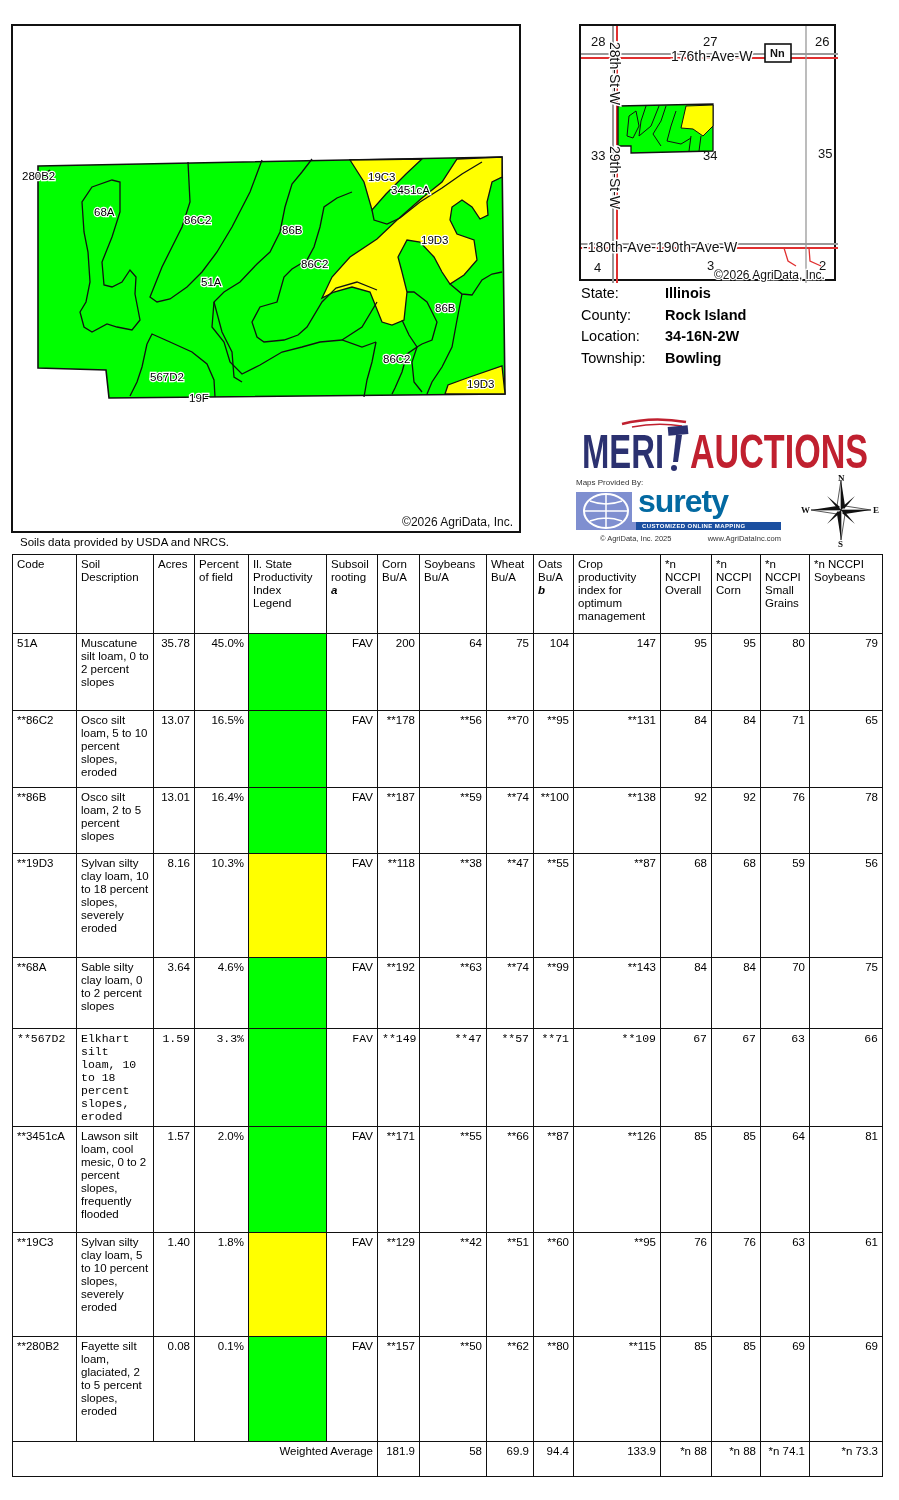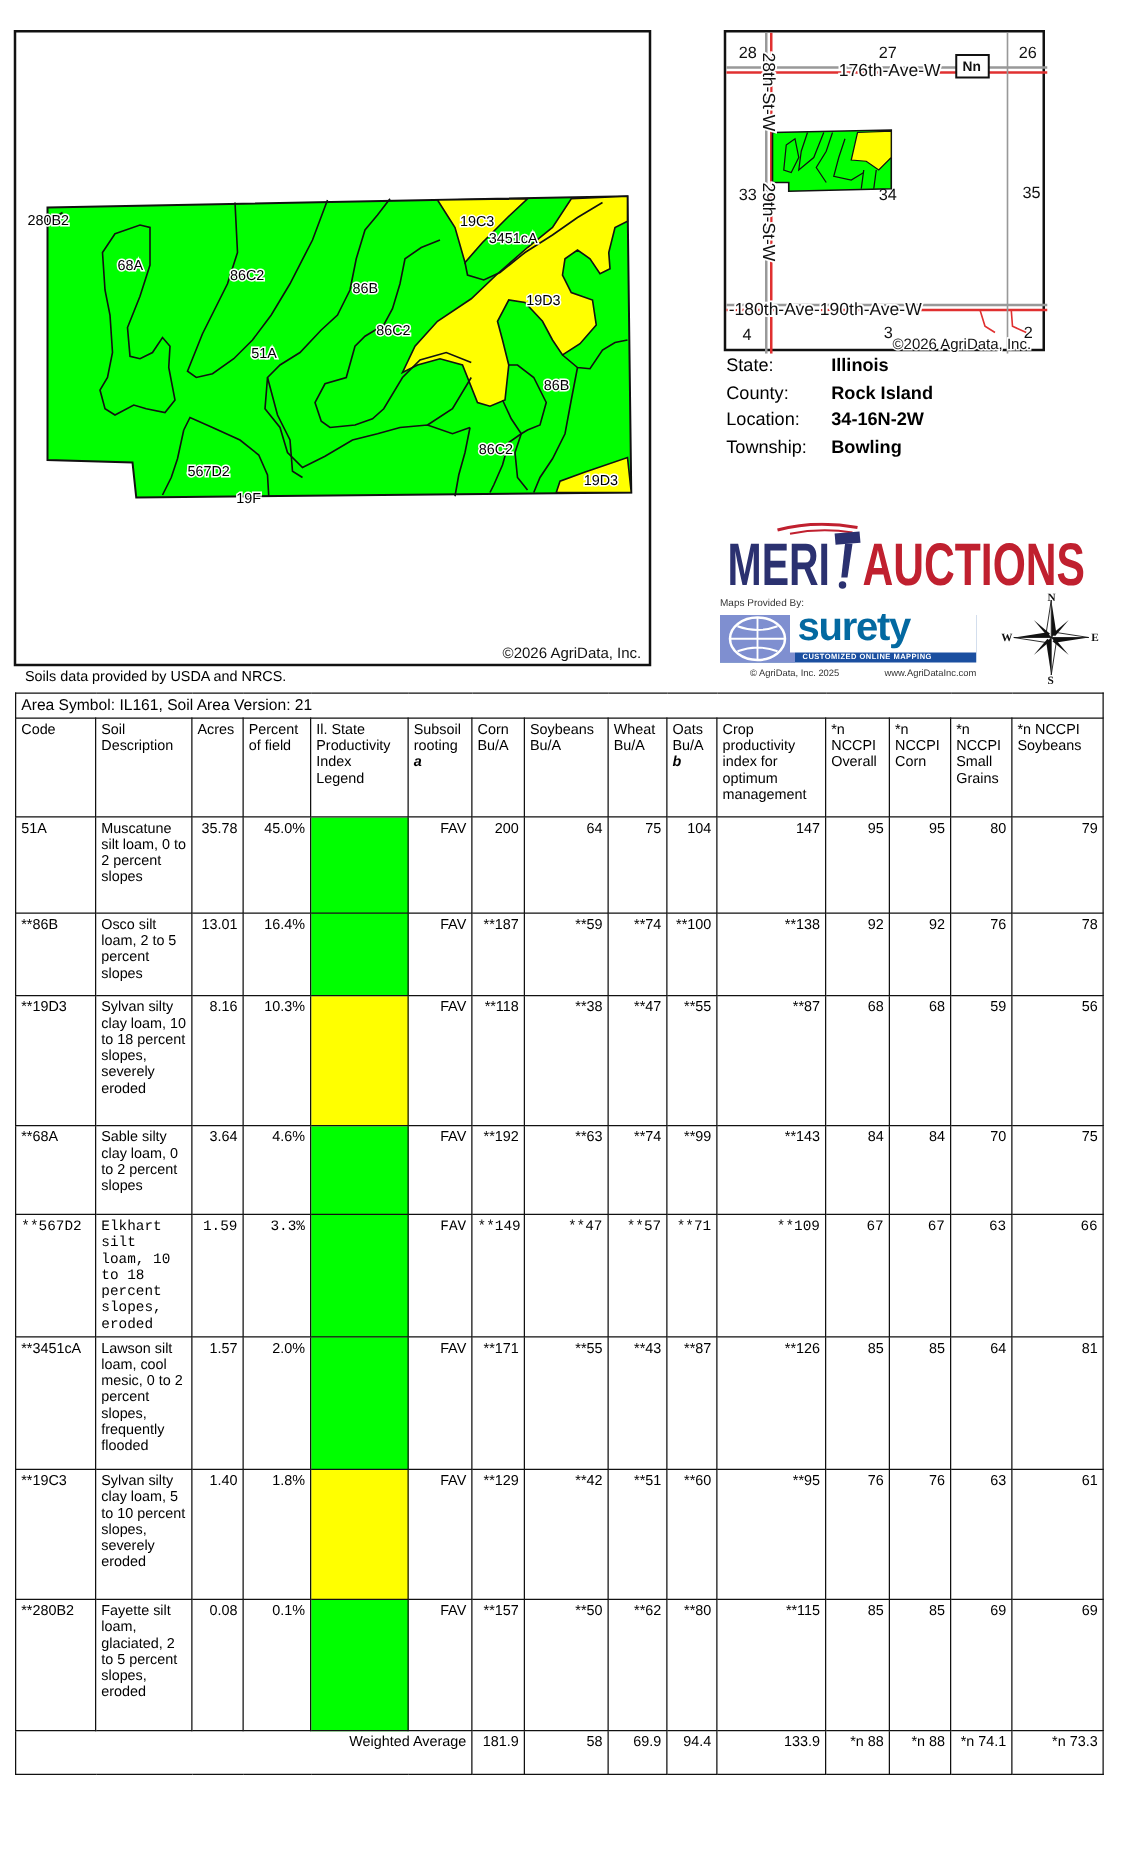--- a/index.html
+++ b/index.html
@@ -246,23 +246,20 @@
         <col style="width:67px">
       <col style="width:47px">
         <col style="width:40px">
         <col style="width:87px">
         <col style="width:51px">
       <col style="width:49px">
         <col style="width:49px">
         <col style="width:73px">
     </colgroup>
     <tbody>
-        <tr class="area-row">
-      <td colspan="15">Area Symbol: IL161, Soil Area Version: 21</td>
-    </tr>
     <tr class="hdr-row">
       <th>Code</th>
       <th>Soil Description</th>
       <th>Acres</th>
       <th>Percent of field</th>
       <th>Il. State Productivity Index Legend</th>
       <th><span>Subsoil rooting</span> <span class="hdr-italic">a</span></th>
       <th>Corn Bu/A</th>
       <th>Soybeans Bu/A</th>
       <th>Wheat Bu/A</th>
@@ -285,20 +282,37 @@
           <td class="num">200</td>
           <td class="num">64</td>
           <td class="num">75</td>
           <td class="num">104</td>
           <td class="num">147</td>
           <td class="num">95</td>
           <td class="num">95</td>
           <td class="num">80</td>
           <td class="num">79</td>
         </tr>
+        <tr style="height: 77px;">
+          <td>**86C2</td>
+          <td>Osco silt loam, 5 to 10 percent slopes, eroded</td>
+          <td class="num">13.07</td>
+          <td class="num">16.5%</td>
+          <td class="legend-cell" style="background: rgb(0, 255, 0);"></td>
+          <td class="num">FAV</td>
+          <td class="num">**178</td>
+          <td class="num">**56</td>
+          <td class="num">**70</td>
+          <td class="num">**95</td>
+          <td class="num">**131</td>
+          <td class="num">84</td>
+          <td class="num">84</td>
+          <td class="num">71</td>
+          <td class="num">65</td>
+        </tr>
         <tr style="height: 66px;">
           <td>**86B</td>
           <td>Osco silt loam, 2 to 5 percent slopes</td>
           <td class="num">13.01</td>
           <td class="num">16.4%</td>
           <td class="legend-cell" style="background: rgb(0, 255, 0);"></td>
           <td class="num">FAV</td>
           <td class="num">**187</td>
           <td class="num">**59</td>
           <td class="num">**74</td>
@@ -362,21 +376,21 @@
         </tr>
         <tr style="height: 106px;">
           <td>**3451cA</td>
           <td>Lawson silt loam, cool mesic, 0 to 2 percent slopes, frequently flooded</td>
           <td class="num">1.57</td>
           <td class="num">2.0%</td>
           <td class="legend-cell" style="background: rgb(0, 255, 0);"></td>
           <td class="num">FAV</td>
           <td class="num">**171</td>
           <td class="num">**55</td>
-          <td class="num">**43</td>
+          <td class="num">**66</td>
           <td class="num">**87</td>
           <td class="num">**126</td>
           <td class="num">85</td>
           <td class="num">85</td>
           <td class="num">64</td>
           <td class="num">81</td>
         </tr>
         <tr style="height: 104px;">
           <td>**19C3</td>
           <td>Sylvan silty clay loam, 5 to 10 percent slopes, severely eroded</td>

